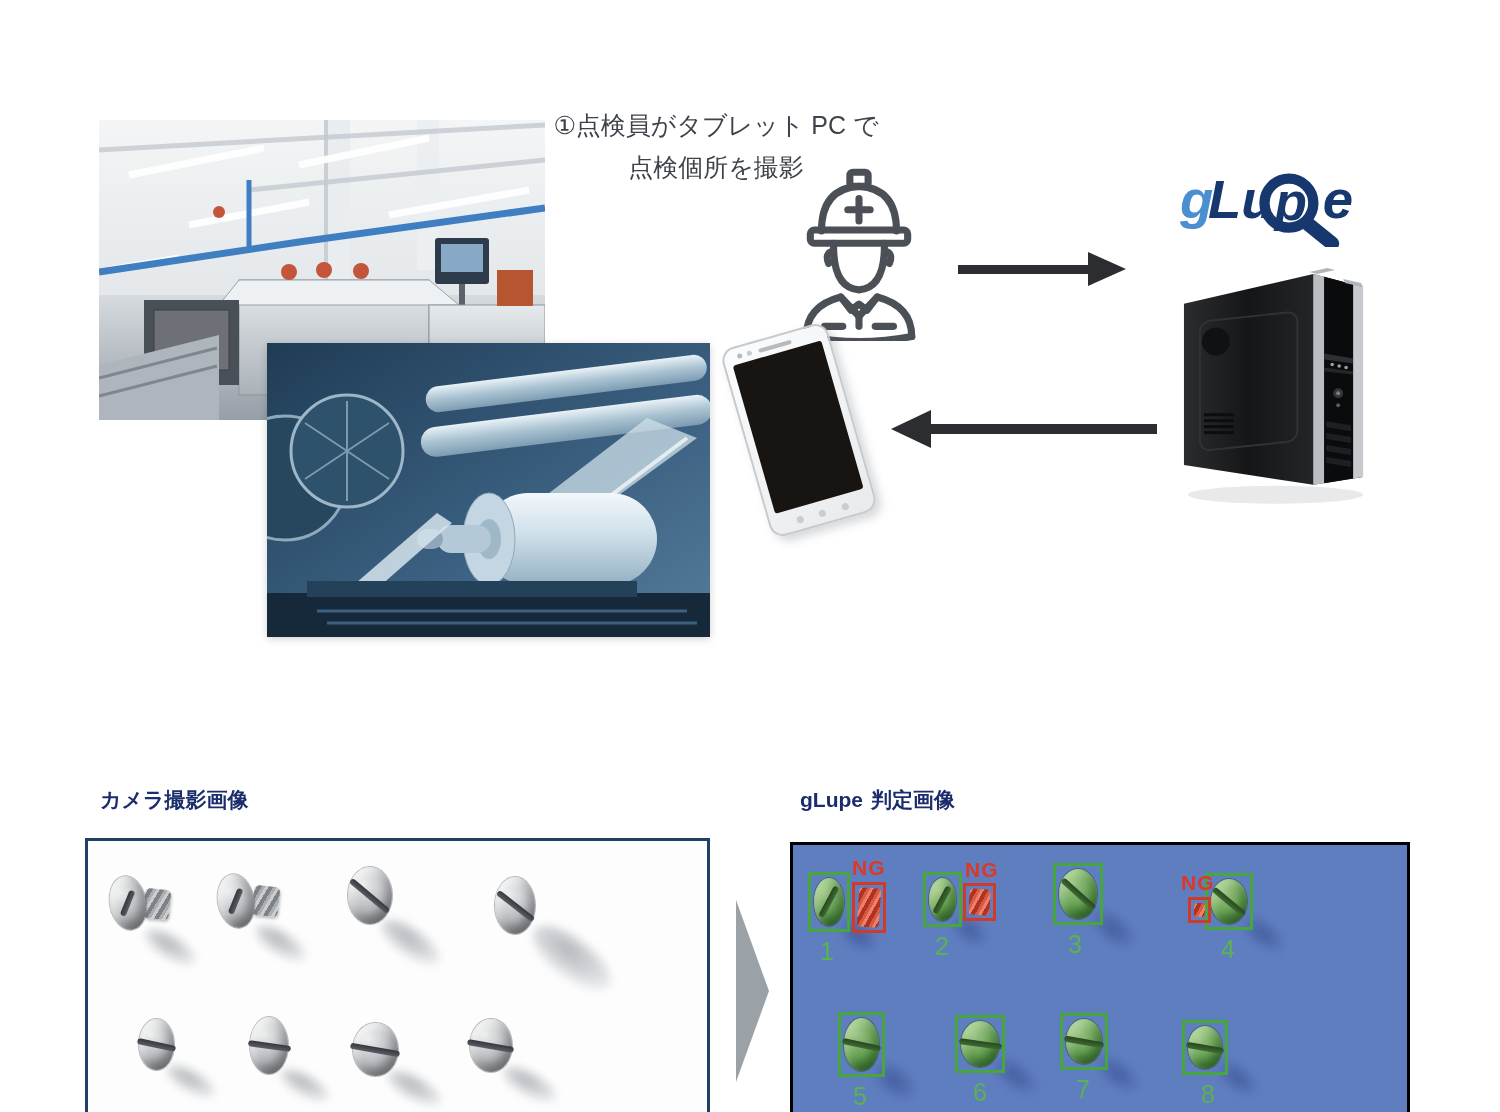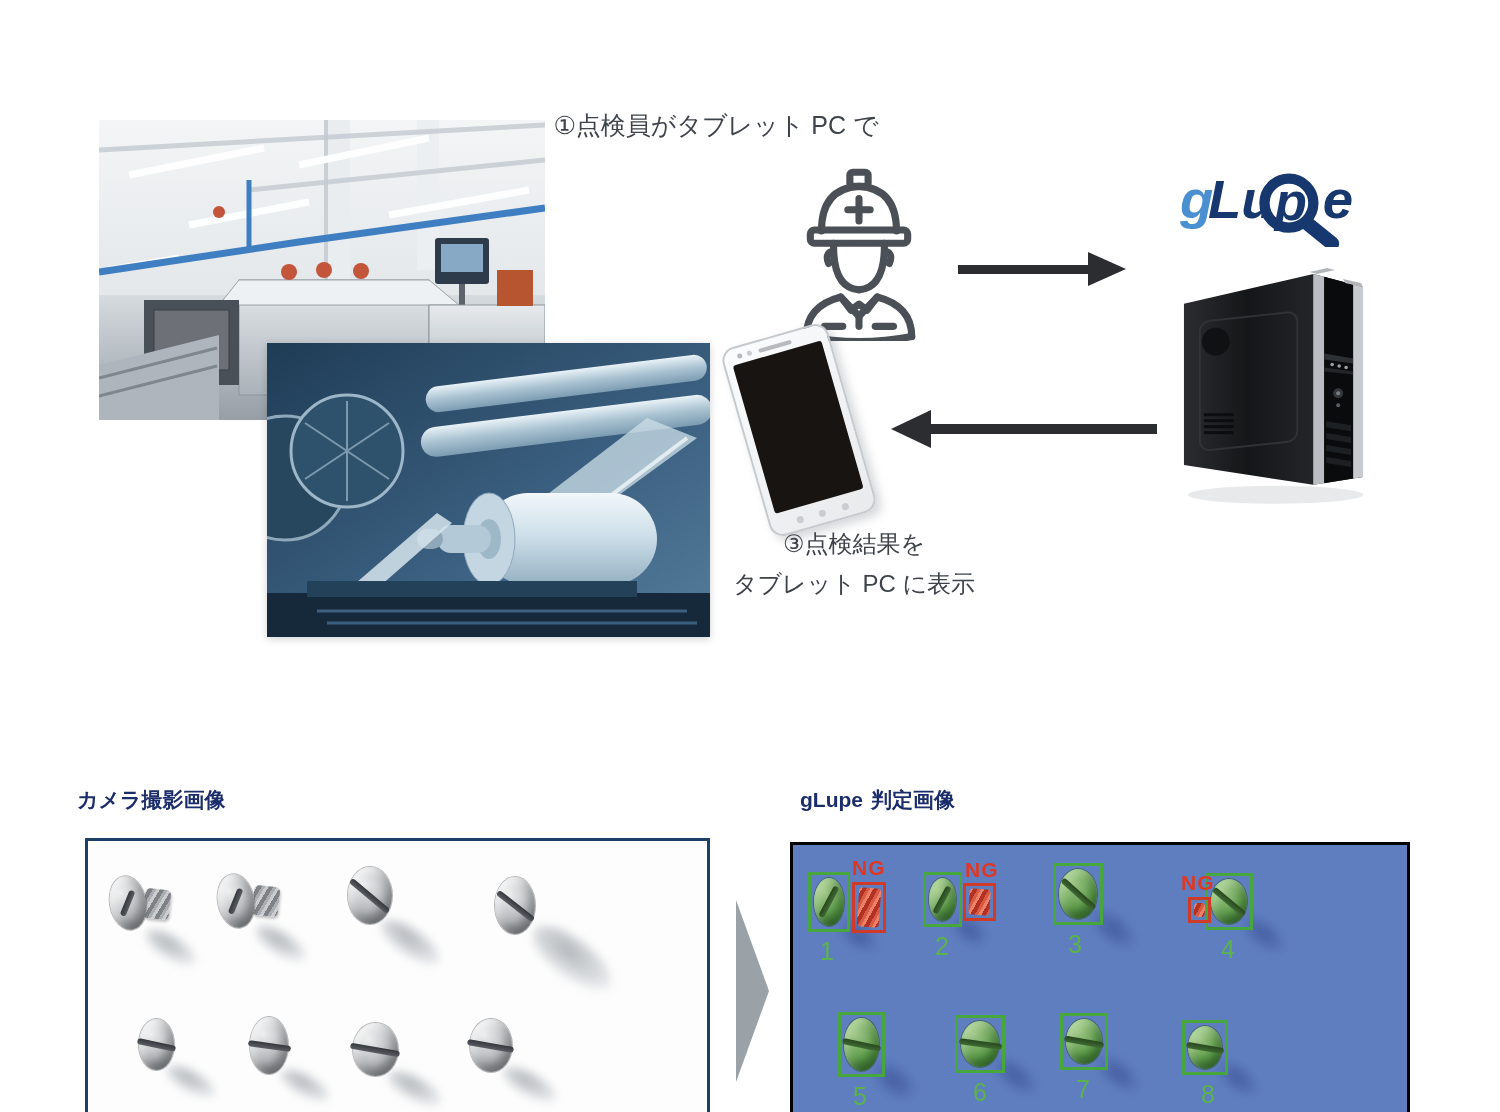--- a/index.html
+++ b/index.html
@@ -33,21 +33,21 @@
               transform:rotate(-16deg);box-shadow:4px 6px 10px rgba(90,100,110,.25);}
   .phone-screen{position:absolute;left:7px;top:16px;right:7px;bottom:22px;background:#171412;border-radius:3px;}
   .phone-speaker{position:absolute;left:36px;top:7px;width:34px;height:4px;border-radius:2px;background:#b6babe;}
   .phone-cam{position:absolute;left:14px;top:6px;width:5px;height:5px;border-radius:50%;background:#b6babe;}
   .phone-cam2{position:absolute;left:24px;top:6px;width:5px;height:5px;border-radius:50%;background:#c9ccd0;}
   .phone-nav{position:absolute;left:0;right:0;bottom:6px;display:flex;justify-content:space-around;padding:0 18px;}
   .phone-nav span{width:7px;height:7px;border-radius:50%;background:#c9ccd0;display:block;}
 
   
   .panel-label{position:absolute;font-size:21px;font-weight:bold;color:#1b2d6b;}
-  .camera-label{left:77px;top:746px;}
+  .camera-label{left:100px;top:746px;}
   .judge-label{left:800px;top:746px;}
   .judge-label .brand{margin-right:8px;}
 
   .camera-panel{position:absolute;left:85px;top:798px;width:619px;height:281px;
                 background:#fdfdfd;border:3px solid #1e3f66;}
   .judge-panel{position:absolute;left:790px;top:802px;width:614px;height:277px;
                background:#5f7ec0;border:3px solid #000000;}
 
   .tri{position:absolute;left:736px;top:860px;width:33px;height:182px;background:#9aa1a7;
        clip-path:polygon(0 0,100% 50%,0 100%);}
@@ -218,20 +218,21 @@
       <rect x="40" y="238" width="330" height="16" fill="#24415a"></rect>
       <g stroke="#3c617f" stroke-width="3">
           <line x1="50" y1="268" x2="420" y2="268"></line>
           <line x1="60" y1="280" x2="430" y2="280"></line>
         </g>
     </svg>
   </div>
 
   <div class="step-text step1">
     <div>①点検員がタブレット PC で</div>
+    <div>点検個所を撮影</div>
   </div>
 
   <div class="icon-wrap worker">
     <svg viewBox="0 0 140 180">
       <g fill="none" stroke="#4b5056" stroke-width="7" stroke-linecap="round" stroke-linejoin="round">
         <rect x="61" y="14" width="18" height="14" rx="3"></rect>
         <path d="M33 72 Q33 30 70 28 Q107 30 107 72"></path>
         <rect x="22" y="71" width="96" height="13" rx="4"></rect>
         <line x1="70" y1="40" x2="70" y2="62"></line>
           <line x1="59" y1="51" x2="81" y2="51"></line>
@@ -327,24 +328,20 @@
     </div>
   </div>
 
   <div class="icon-wrap arrow-left">
     <svg viewBox="0 0 266 40">
       <polygon points="0,19 40,0 40,38" fill="#2b2d31"></polygon>
       <rect x="38" y="14" width="228" height="10" fill="#2b2d31"></rect>
     </svg>
   </div>
 
-  <div class="step-text step3">
-    <div>③点検結果を</div>
-    <div>タブレット PC に表示</div>
-  </div>
 
   <div class="panel-label camera-label">カメラ撮影画像</div>
   <div class="panel-label judge-label">
     <span class="brand">gLupe</span><span>判定画像</span>
   </div>
 
   <div class="camera-panel">
     <div class="screw s1">
       <div class="lshadow"></div>
       <div class="threads"></div>

